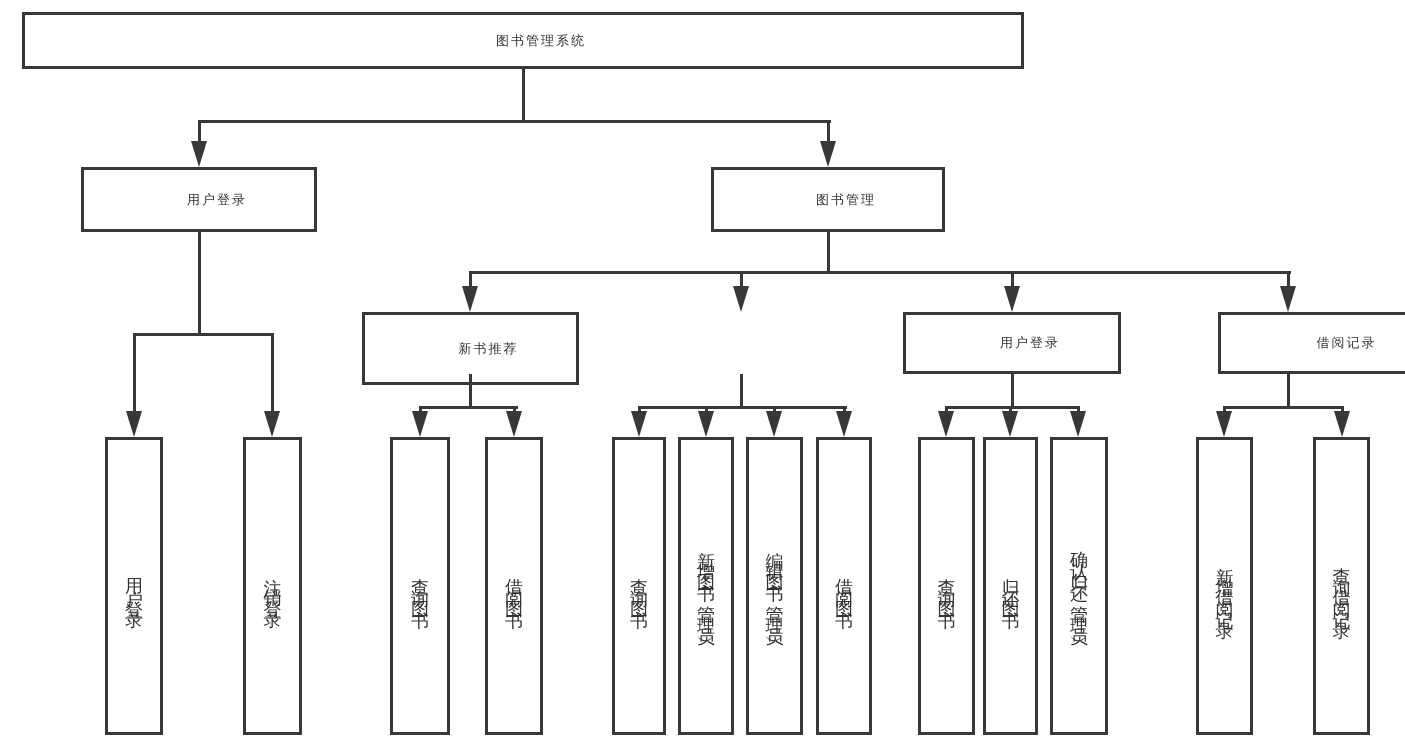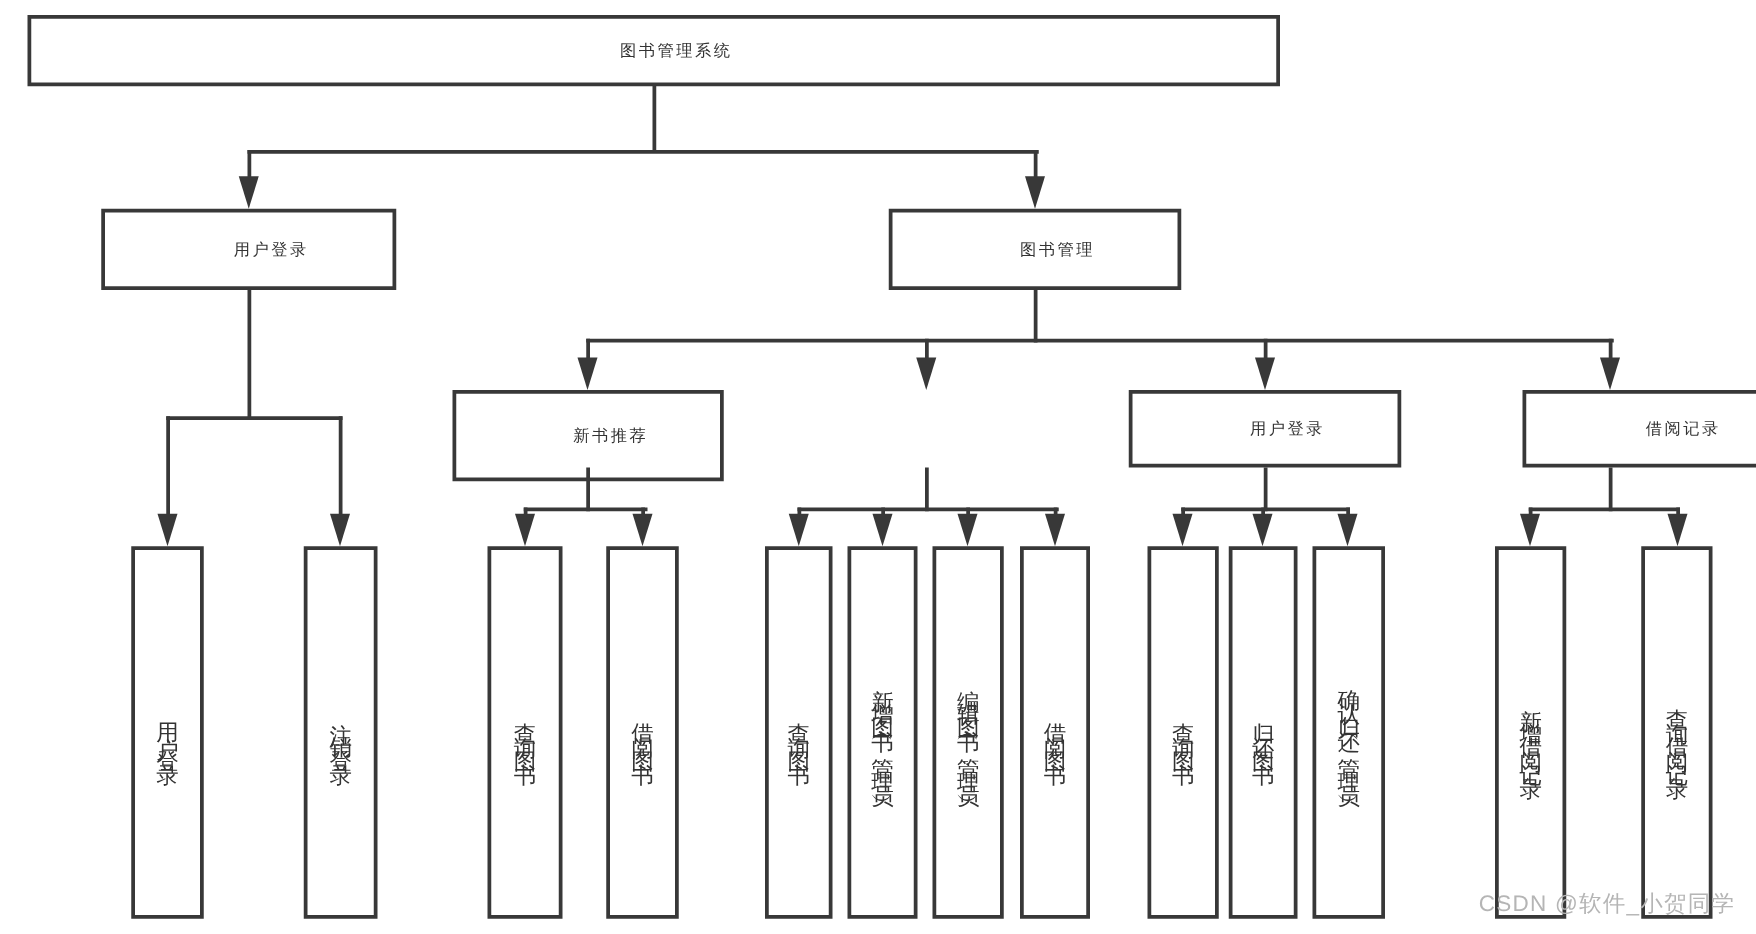--- a/index.html
+++ b/index.html
@@ -169,15 +169,14 @@
   <div class="vline" style="left:1076.5px;top:406px;width:3px;height:13px;"></div>
   <div class="arrow" style="left:1070px;top:411px;"></div>
 
   <div class="vline" style="left:1286.5px;top:374px;width:3px;height:35px;"></div>
   <div class="hline" style="left:1222.5px;top:406px;width:121px;height:3px;"></div>
   <div class="vline" style="left:1222.5px;top:406px;width:3px;height:13px;"></div>
   <div class="arrow" style="left:1216px;top:411px;"></div>
   <div class="vline" style="left:1340.5px;top:406px;width:3px;height:13px;"></div>
   <div class="arrow" style="left:1334px;top:411px;"></div>
 
-  <div class="watermark">CSDN @软件_小贺同学</div>
 
 </div>
 
 </body></html>

